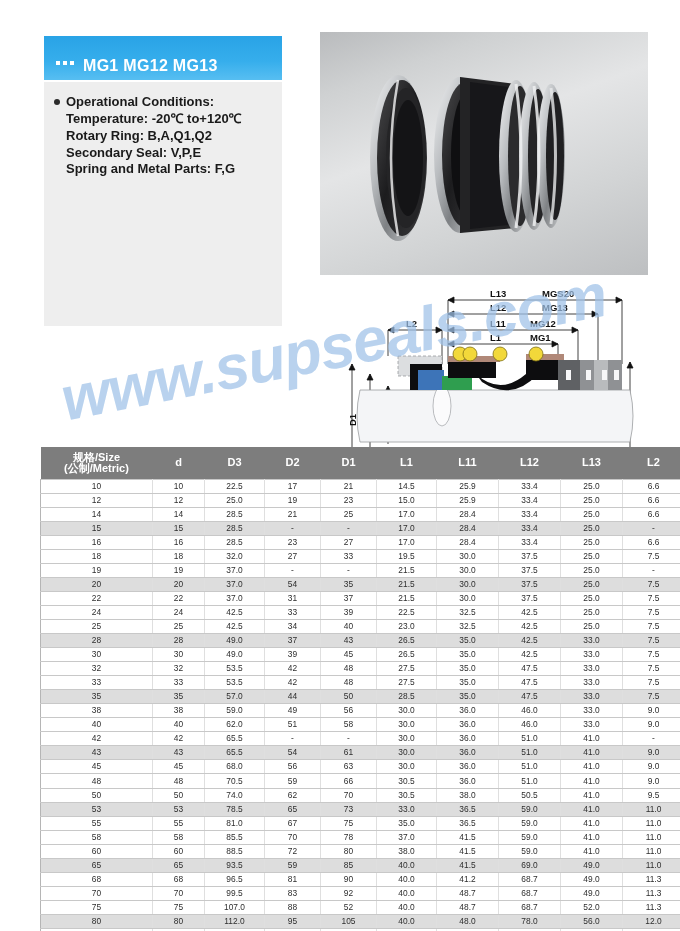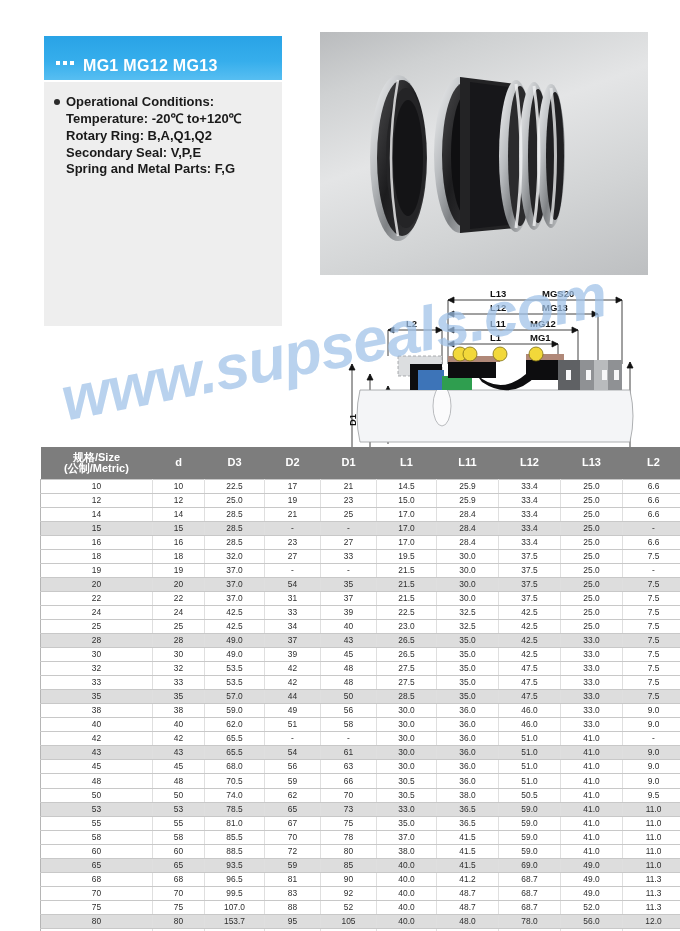--- a/index.html
+++ b/index.html
@@ -703,21 +703,21 @@
             <td>52</td>
             <td>40.0</td>
             <td>48.7</td>
             <td>68.7</td>
             <td>52.0</td>
             <td>11.3</td>
           </tr>
           <tr class="alt">
             <td>80</td>
             <td>80</td>
-            <td>153.7</td>
+            <td>112.0</td>
             <td>95</td>
             <td>105</td>
             <td>40.0</td>
             <td>48.0</td>
             <td>78.0</td>
             <td>56.0</td>
             <td>12.0</td>
           </tr>
           <tr>
             <td>85</td>

